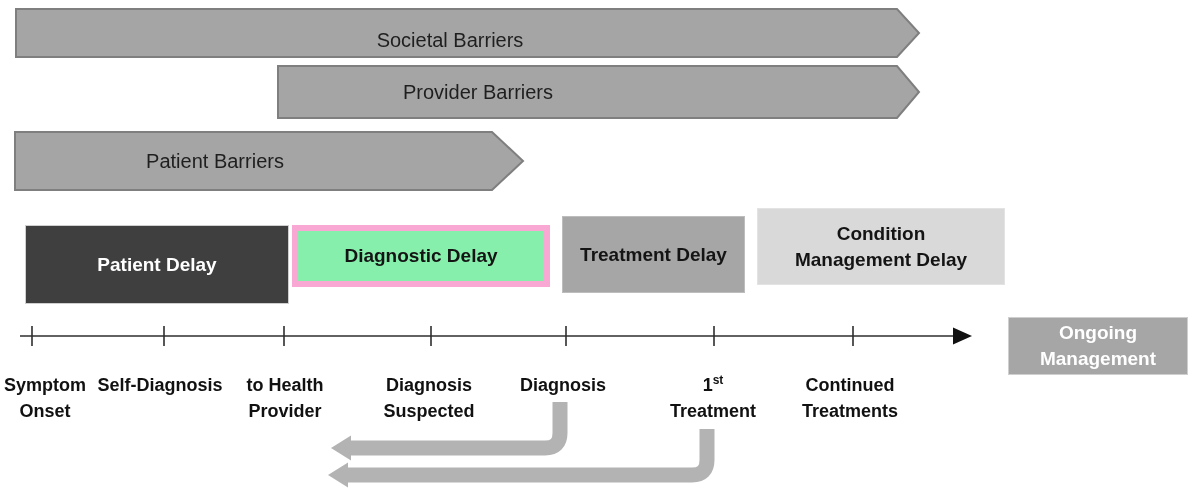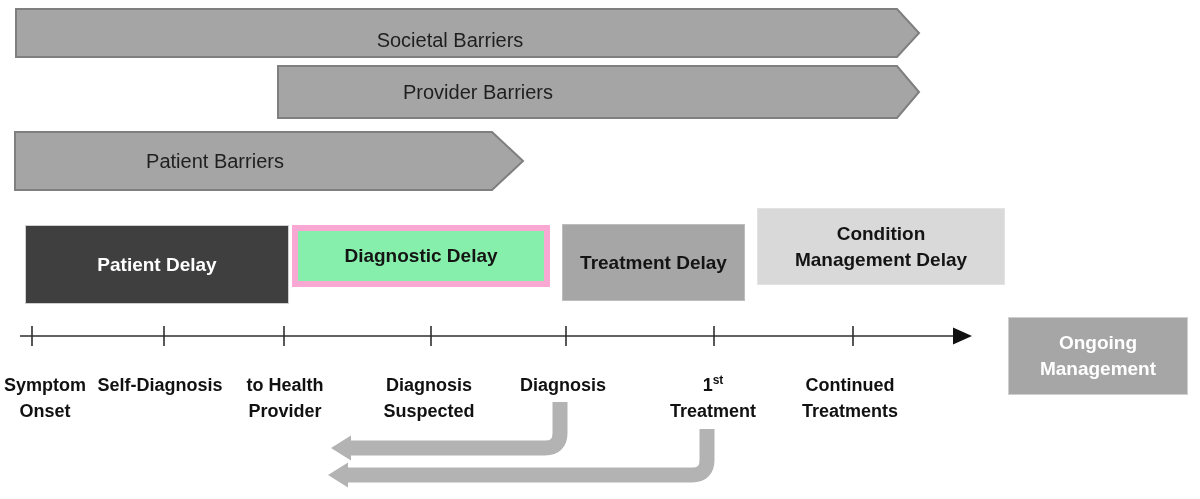--- a/index.html
+++ b/index.html
@@ -74,29 +74,29 @@
   <div class="barrier-label" style="left:450px; top:21px;margin-top:7px;">Societal Barriers</div>
   <div class="barrier-label" style="left:478px; top:80px;">Provider Barriers</div>
   <div class="barrier-label" style="left:215px; top:149px;">Patient Barriers</div>
 
   <div class="delay-box" style="left:25px; top:225px; width:264px; height:79px; background:#3f3f3f; color:#ffffff; border:1px solid #cfcfcf;">
     <div>Patient Delay</div>
   </div>
   <div class="delay-box" style="left:292px; top:225px; width:258px; height:62px; background:#86efac; color:#141414; border:6px solid #f9a8d4;">
     <div>Diagnostic Delay</div>
   </div>
-  <div class="delay-box" style="left:562px; top:224px; width:183px; height:77px; background:#a6a6a6; color:#141414; border:1px solid #bdbdbd;">
+  <div class="delay-box" style="left:562px; top:216px; width:183px; height:77px; background:#a6a6a6; color:#141414; border:1px solid #bdbdbd;">
     <div>Treatment Delay</div>
   </div>
   <div class="delay-box" style="left:757px; top:208px; width:248px; height:77px; background:#d9d9d9; color:#141414; border:1px solid #e3e3e3;">
     <div>Condition</div>
     <div>Management Delay</div>
   </div>
 
-  <div class="delay-box" style="left:1008px; top:317px; width:180px; height:78px; background:#a6a6a6; color:#ffffff; border:1px solid #cfcfcf;">
+  <div class="delay-box" style="left:1008px; top:317px; width:180px; height:58px; background:#a6a6a6; color:#ffffff; border:1px solid #cfcfcf;">
     <div>Ongoing</div>
     <div>Management</div>
   </div>
 
   <div class="ms" style="left:45px; top:372px;">
     <div>Symptom</div>
     <div>Onset</div>
   </div>
   <div class="ms" style="left:160px; top:372px;">
     <div>Self-Diagnosis</div>

